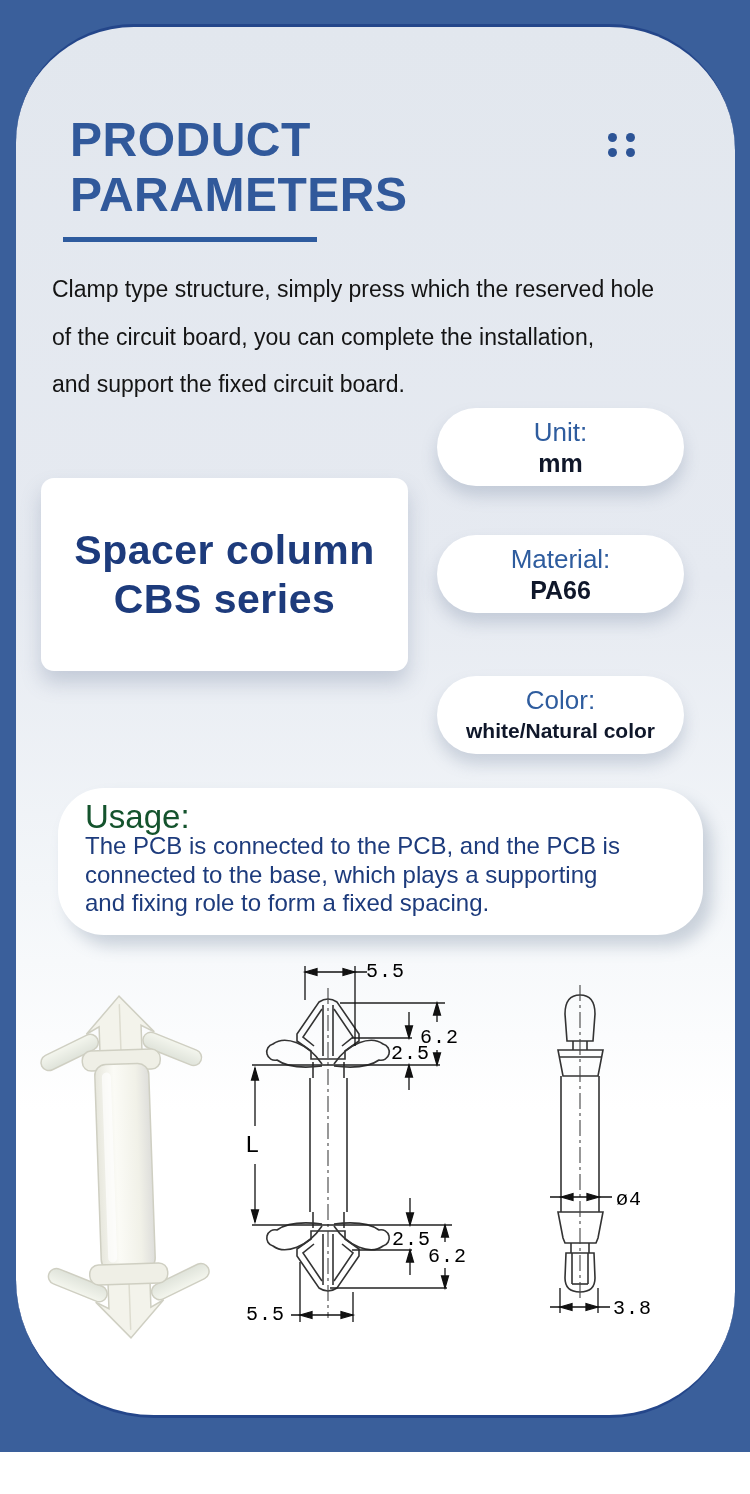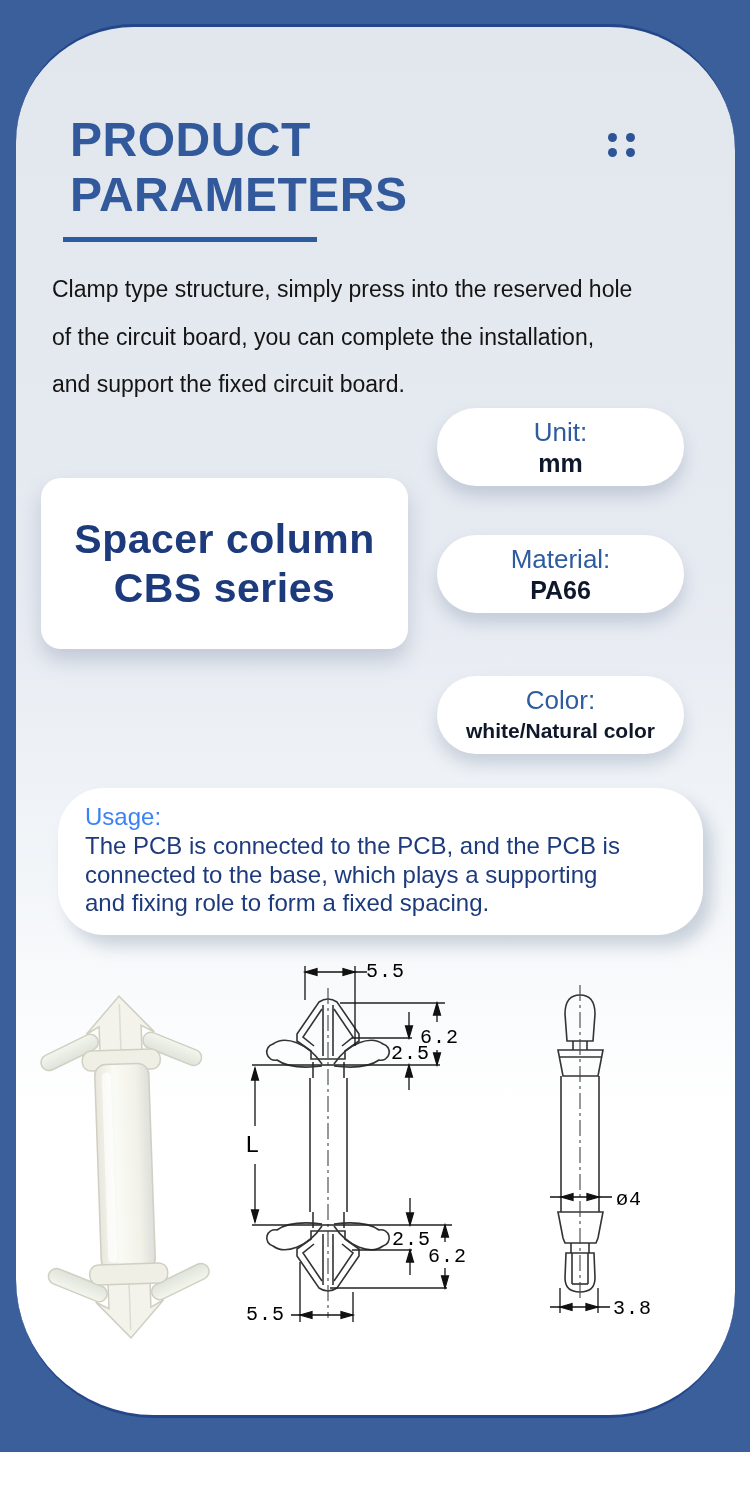--- a/index.html
+++ b/index.html
@@ -35,22 +35,22 @@
     display:grid; grid-template-columns:9px 9px; grid-template-rows:9px 9px;
     column-gap:9px; row-gap:6px;
   }
   .dots i { display:block; width:9px; height:9px; border-radius:50%; background:#2d5496; }
   .desc {
     position:absolute; left:52px; top:266px; width:660px; margin:0;
     font-size:23px; line-height:47.5px; color:#141414;
   }
   .desc span { display:block; }
   .series-box {
-    position:absolute; left:41px; top:478px; width:367px; height:171px;
-    background:#ffffff; border-radius:20px;
+    position:absolute; left:41px; top:478px; width:367px; height:193px;
+    background:#ffffff; border-radius:13px;
     box-shadow:0 12px 20px rgba(105,123,152,0.30);
     display:flex; flex-direction:column; justify-content:center; align-items:center;
   }
   .series-box div {
     font-size:41px; line-height:49px; font-weight:bold; color:#1d3b7c;
     letter-spacing:0.5px; text-align:center;
   }
   .pill {
     position:absolute; left:437px; width:247px; height:78px;
     background:#ffffff; border-radius:39px;
@@ -62,21 +62,21 @@
   .pill-unit { top:408px; }
   .pill-material { top:535px; }
   .pill-color { top:656px;margin-top:20px; }
   .pill-color .val { font-size:21px; }
   .usage-box {
     position:absolute; left:58px; top:788px; width:645px; height:147px;
     background:#ffffff; border-radius:46px;
     box-shadow:9px 11px 16px rgba(110,126,152,0.32);
     box-sizing:border-box; padding:13px 20px 0 27px;
   }
-  .usage-label { font-size:24px; color:#3b82f6; line-height:31px; }
+  .usage-label { font-size:33px; color:#14532d; line-height:31px; }
   .usage-text { font-size:24px; font-weight:normal; color:#1d3b7c; line-height:28.5px; }
   .usage-text span { display:block; }
   .drawing-svg, .photo-svg { position:absolute; }
   .photo-svg { left:30px; top:990px; }
   .drawing-svg { left:230px; top:950px; }
   .dim {
     position:absolute; font-family:Liberation Mono, monospace;
     font-size:20px; color:#000; letter-spacing:1px; white-space:nowrap;
   }
   .dim-l { font-size:24px; letter-spacing:0; }
@@ -95,21 +95,21 @@
   <div class="title-underline"></div>
 
   <div class="dots">
     <i></i>
       <i></i>
       <i></i>
       <i></i>
   </div>
 
   <p class="desc">
-    <span>Clamp type structure, simply press into the reserved hole</span>
+    <span>Clamp type structure, simply press which the reserved hole</span>
     <span>of the circuit board, you can complete the installation,</span>
     <span>and support the fixed circuit board.</span>
   </p>
 
   <div class="series-box">
     <div>Spacer column</div>
     <div>CBS series</div>
   </div>
 
   <div class="pill pill-unit">

